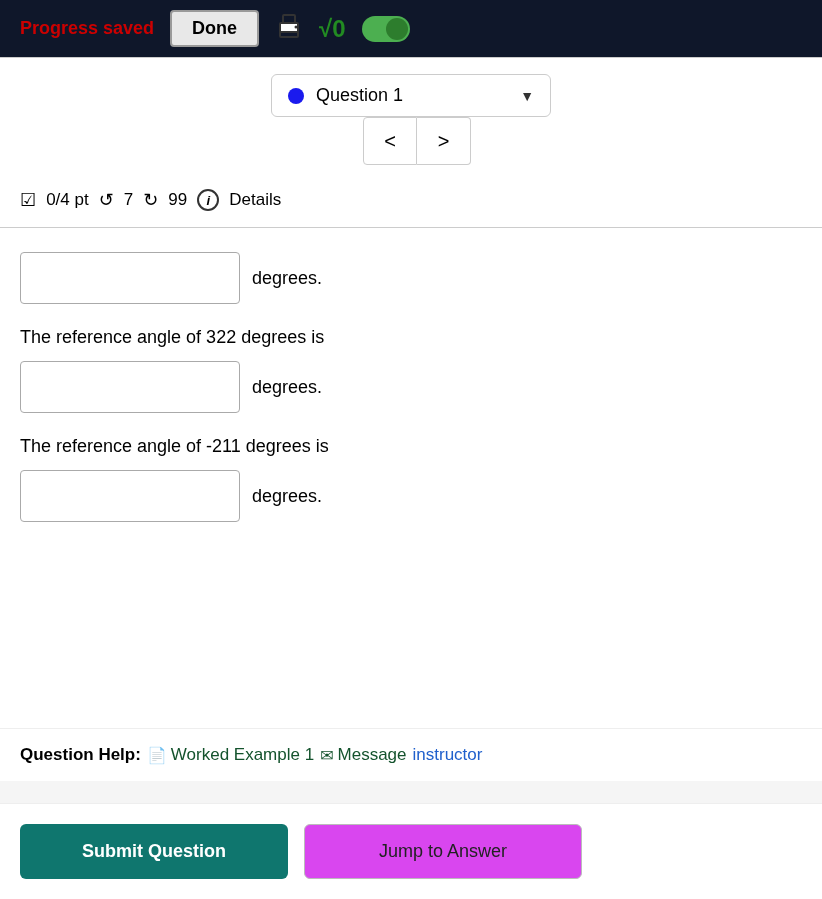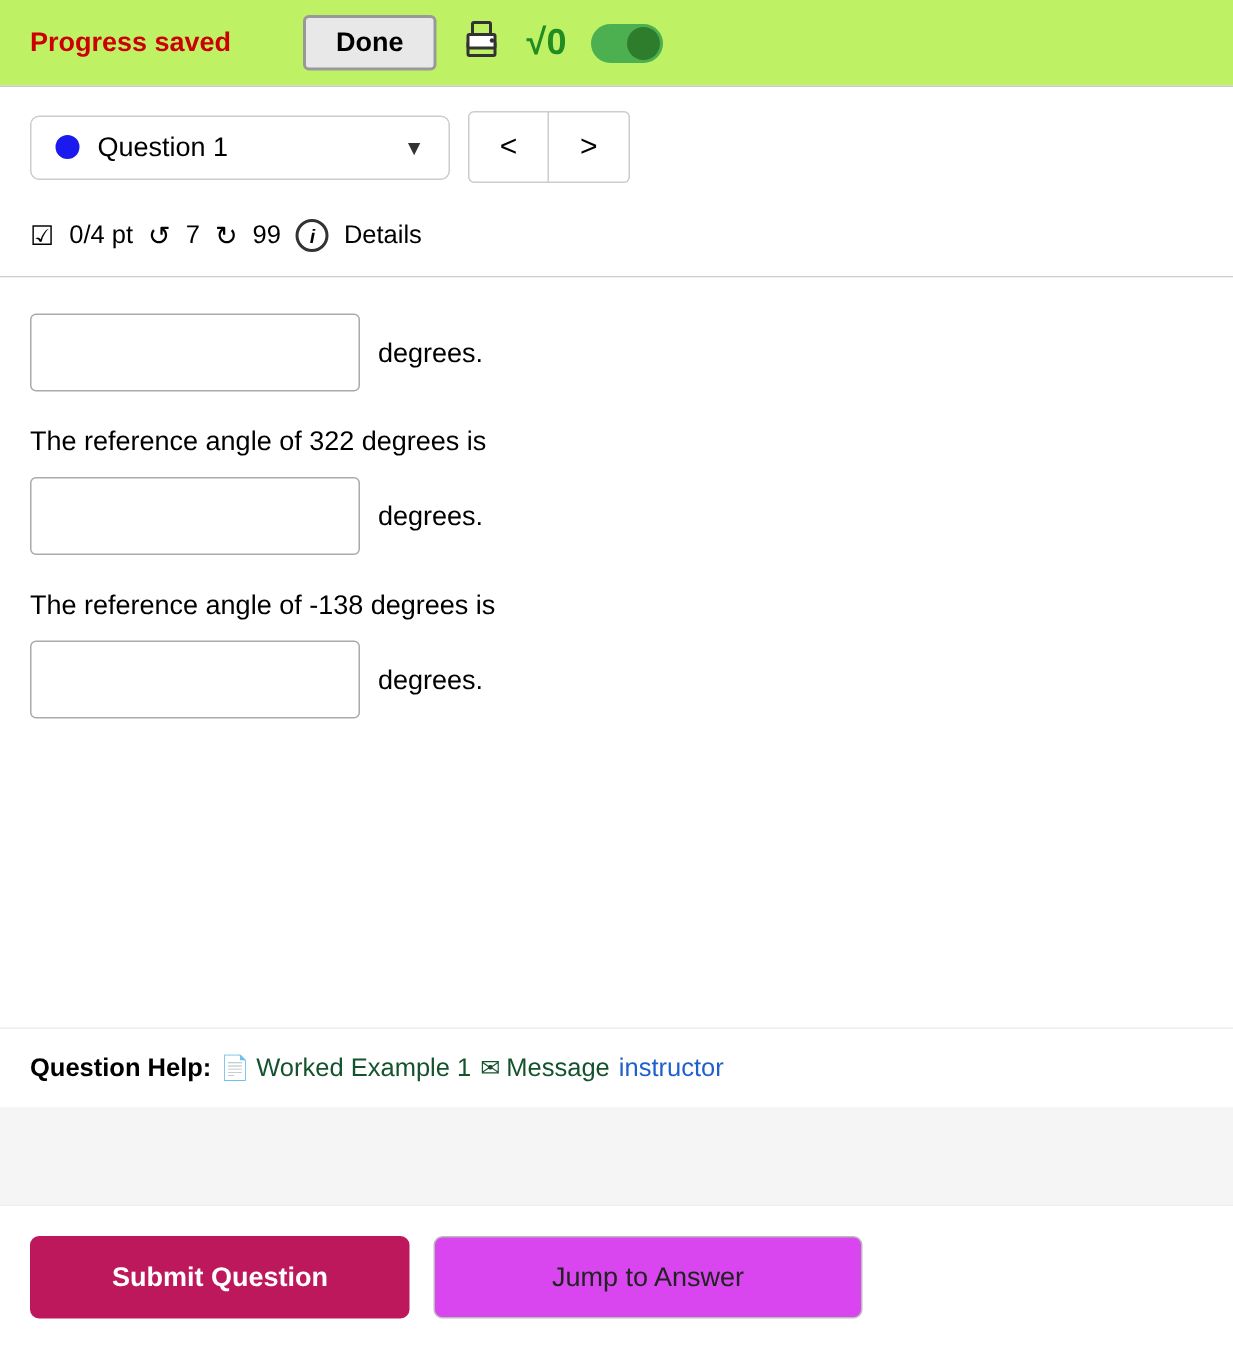--- a/index.html
+++ b/index.html
@@ -11,38 +11,37 @@
       min-height: 899px;
       overflow-x: hidden;
     }
 
     
     .toolbar {
       display: flex;
       align-items: center;
       gap: 16px;
       padding: 10px 20px;
-      background: #bef264;
+      background: #0f172a;
     }
 
     .progress-saved {
       color: #cc0000;
       font-weight: bold;
       font-size: 18px;
     }
 
     .done-btn {
       border: 2px solid #999;
       background: #e8e8e8;
       padding: 6px 20px;
       font-size: 18px;
       font-weight: bold;
       border-radius: 4px;
       cursor: pointer;
-      margin-left: 32px;
     }
 
     .print-icon {
       font-size: 26px;
       cursor: pointer;
       color: #333;
     }
 
     .sqrt-icon {
       font-size: 24px;
@@ -83,20 +82,21 @@
       margin: 0;
     }
 
     
     .question-selector-row {
       display: flex;
       align-items: center;
       gap: 0;
       padding: 16px 20px;
       background: #fff;
+      flex-direction: column;
     }
 
     .question-dropdown {
       display: flex;
       align-items: center;
       gap: 12px;
       border: 1px solid #ccc;
       border-radius: 6px;
       padding: 10px 16px;
       background: #fff;
@@ -268,25 +268,25 @@
       padding: 20px;
       background: #fff;
       border-top: 1px solid #eee;
       position: fixed;
       bottom: 0;
       left: 0;
       width: 822px;
     }
 
     .submit-btn {
-      background: #be185d;
+      background: #0f766e;
       color: #fff;
       border: none;
       border-radius: 6px;
-      padding: 16px 21px;
+      padding: 16px 32px;
       font-size: 18px;
       font-weight: bold;
       cursor: pointer;
       flex: 1;
       max-width: 320px;
     }
 
     .jump-btn {
       background: #d946ef;
       color: #222;
@@ -359,21 +359,21 @@
     <input class="answer-input" type="text" style="">
     <span class="degrees-label">degrees.</span>
   </div>
 
   <p class="question-text">The reference angle of 322 degrees is</p>
   <div class="input-row">
     <input class="answer-input" type="text" style="">
     <span class="degrees-label">degrees.</span>
   </div>
 
-  <p class="question-text">The reference angle of -138 degrees is</p>
+  <p class="question-text">The reference angle of -211 degrees is</p>
   <div class="input-row">
     <input class="answer-input" type="text" style="">
     <span class="degrees-label">degrees.</span>
   </div>
 
 </div>
 
 <div class="question-help">
   <span class="help-label">Question Help:</span>
   <a class="help-link help-link-doc" href="#">Worked Example 1</a>

